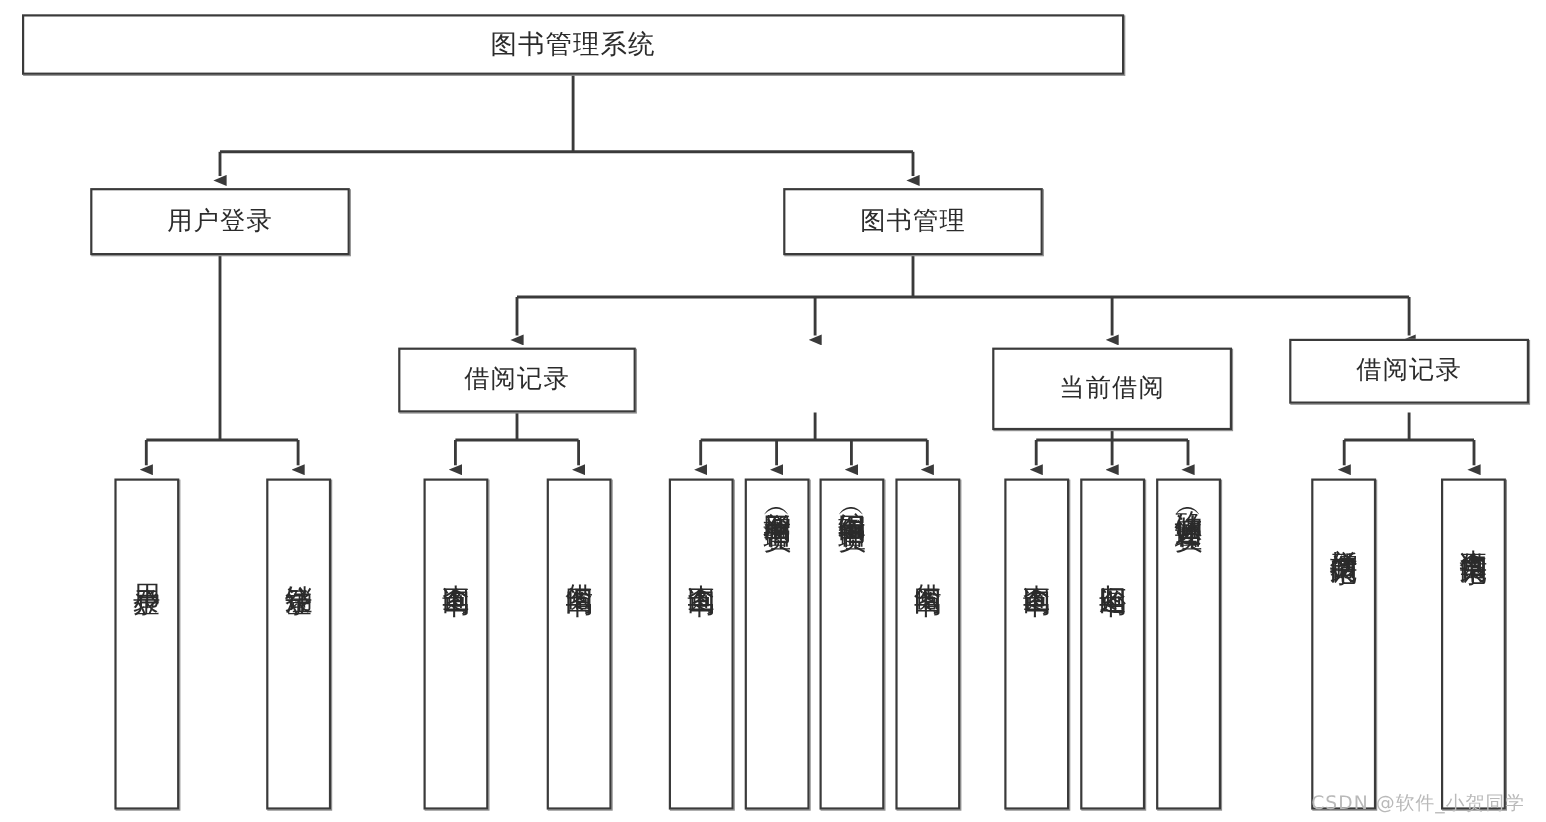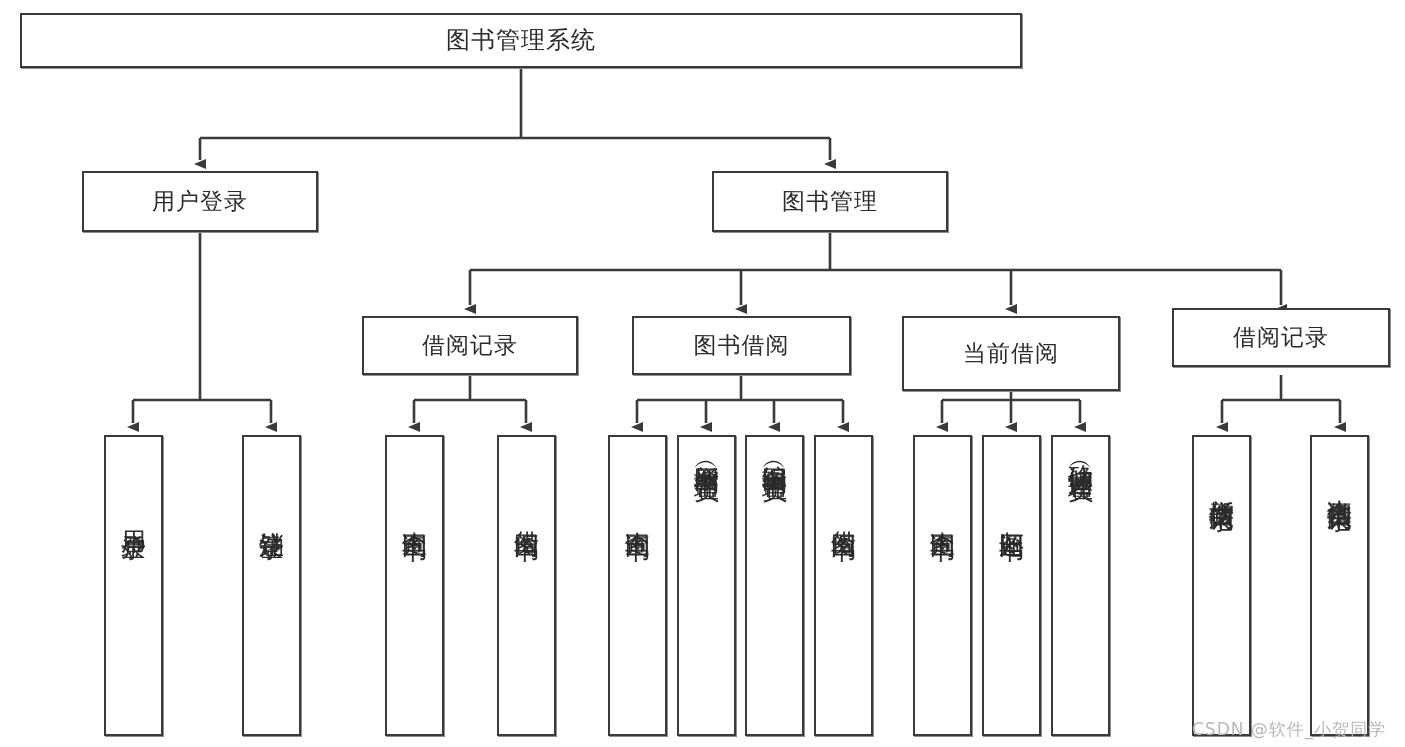--- a/index.html
+++ b/index.html
@@ -131,23 +131,20 @@
   <div class="node horiz" style="left:82px; top:171px; width:236px; height:61px;">
     <span>用户登录</span>
   </div>
   <div class="node horiz" style="left:712px; top:171px; width:236px; height:61px;">
     <span>图书管理</span>
   </div>
 
   <div class="node horiz" style="left:362px; top:316px; width:216px; height:59px;">
     <span>借阅记录</span>
   </div>
-  <div class="node horiz" style="left:632px; top:316px; width:219px; height:59px;">
-    <span>图书借阅</span>
-  </div>
   <div class="node horiz" style="left:902px; top:316px; width:218px; height:75px;">
     <span>当前借阅</span>
   </div>
   <div class="node horiz" style="left:1172px; top:308px; width:218px; height:59px;">
     <span>借阅记录</span>
   </div>
 
   <div class="node vert" style="left:104px; top:435px; width:59px; height:301px;">
     <span class="vlabel" style="margin-top:74px;">用户登录</span>
   </div>

